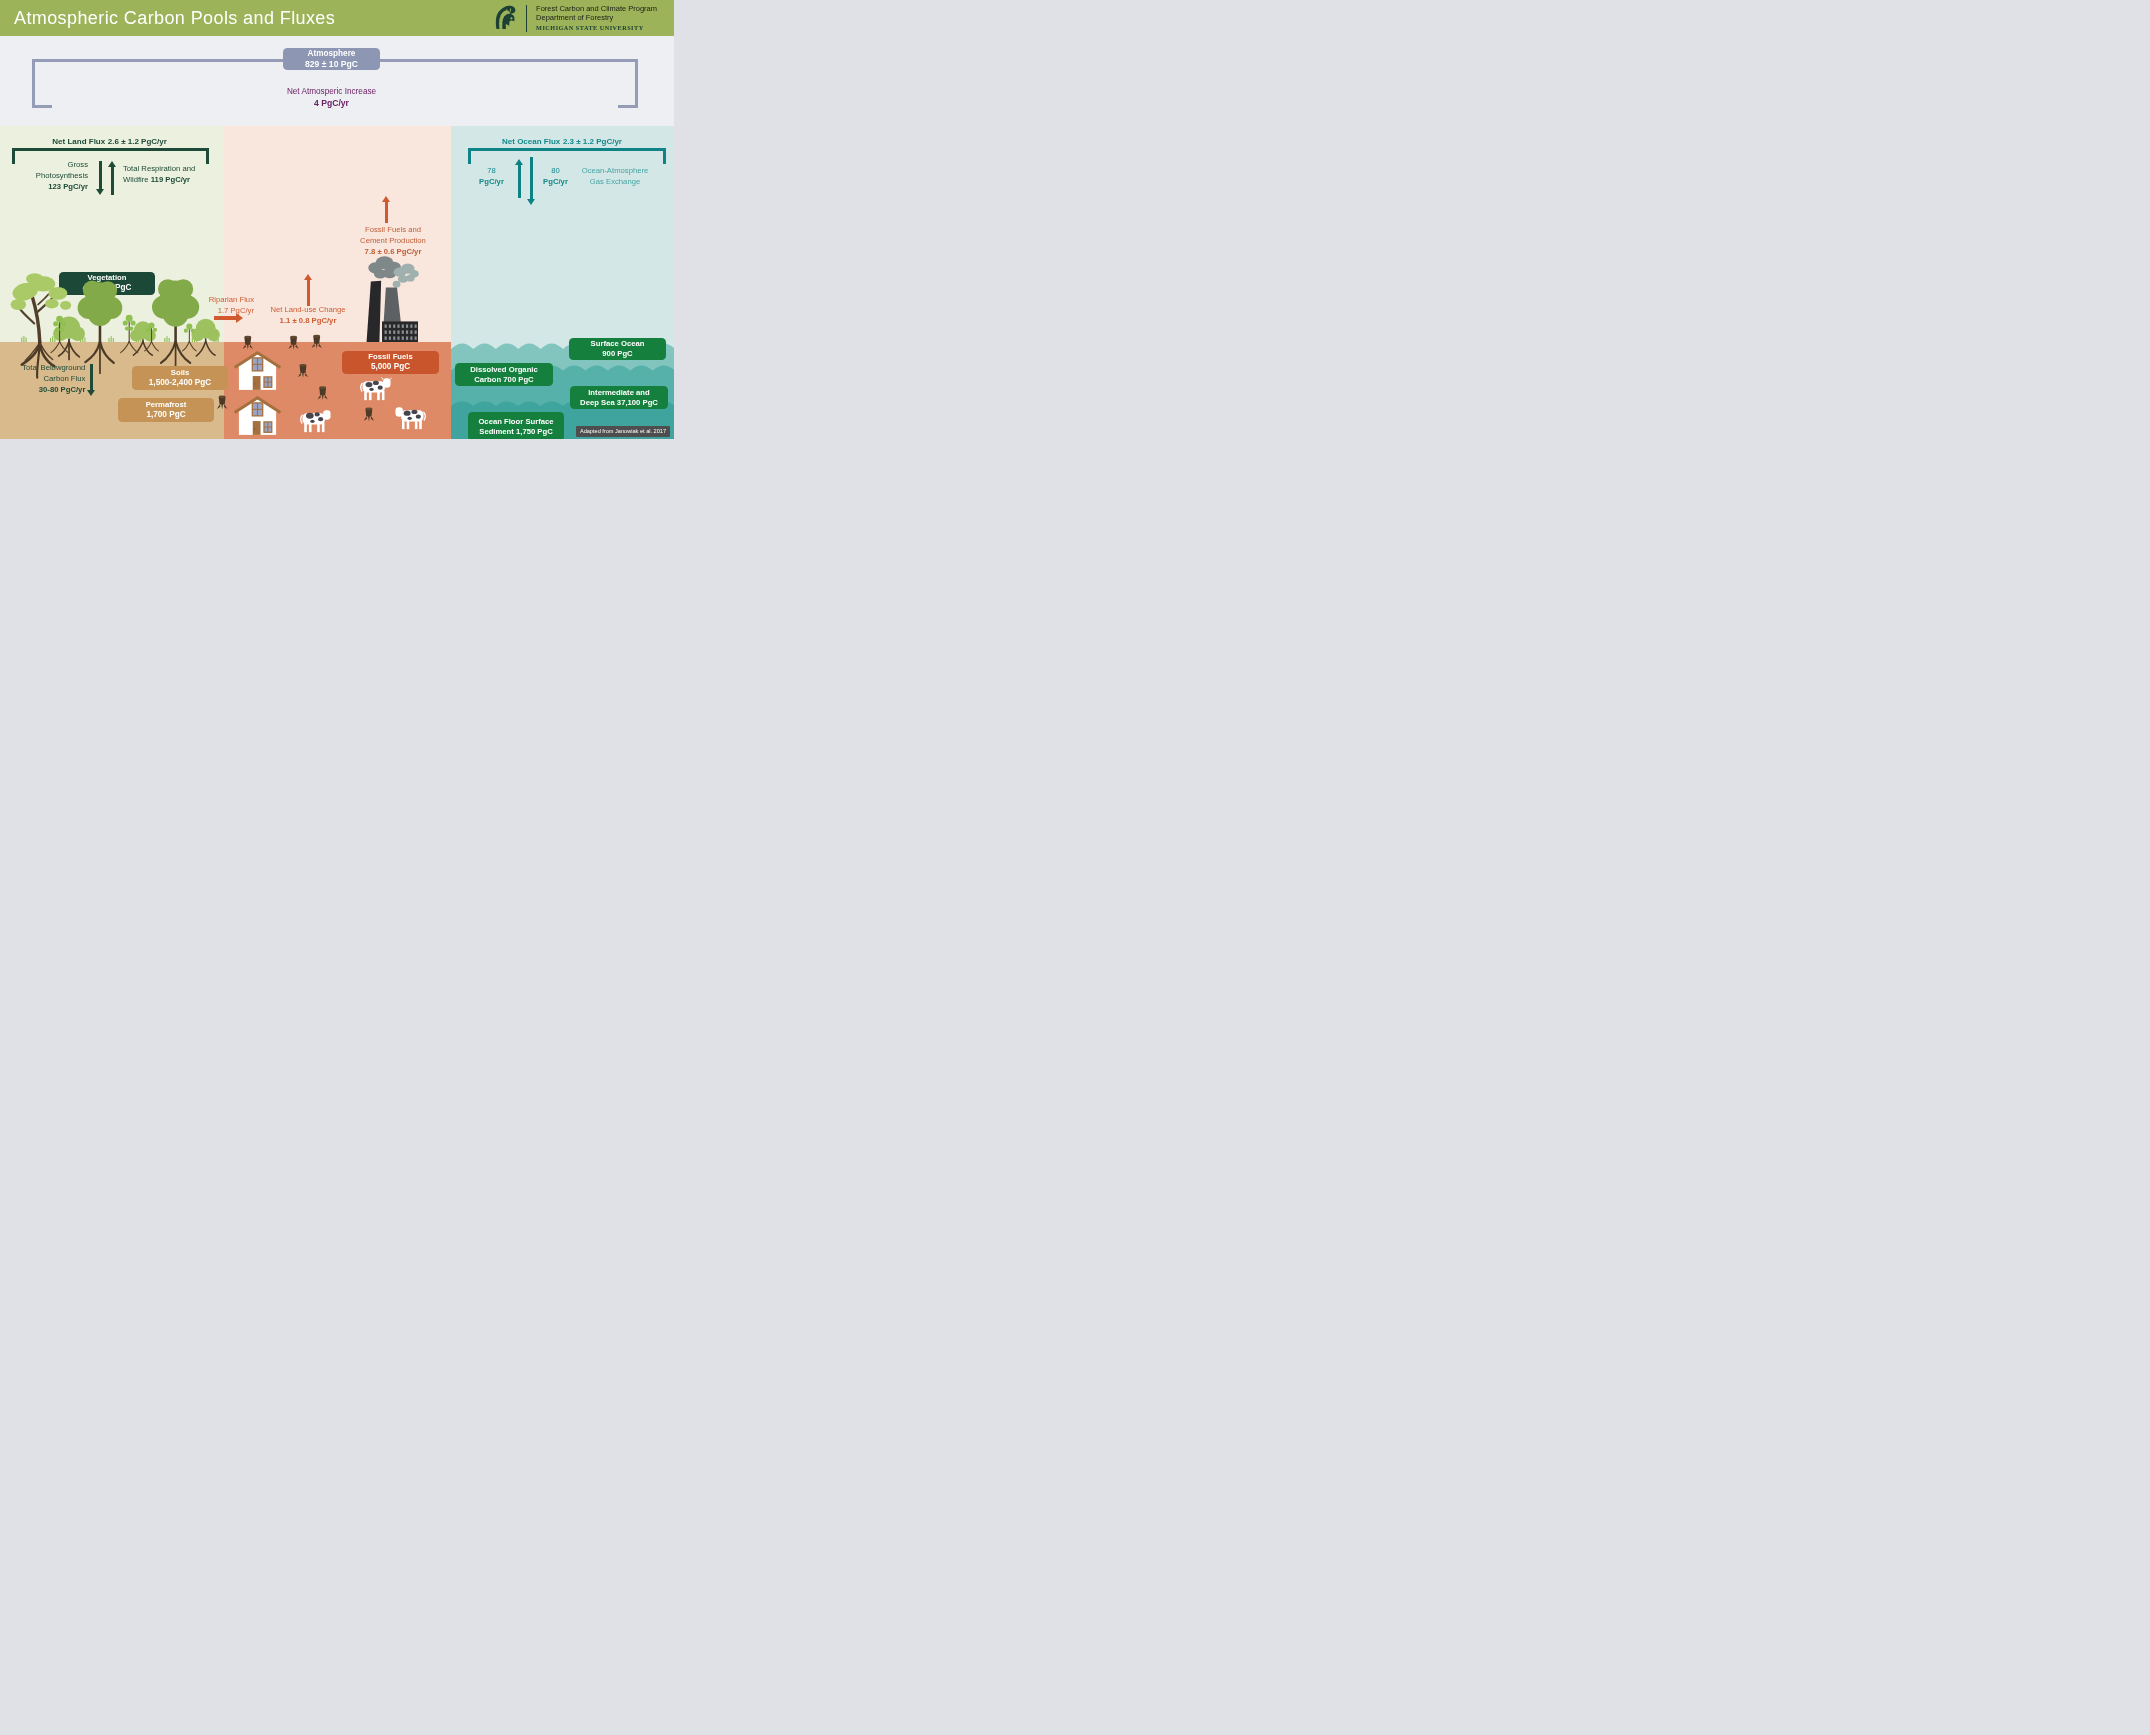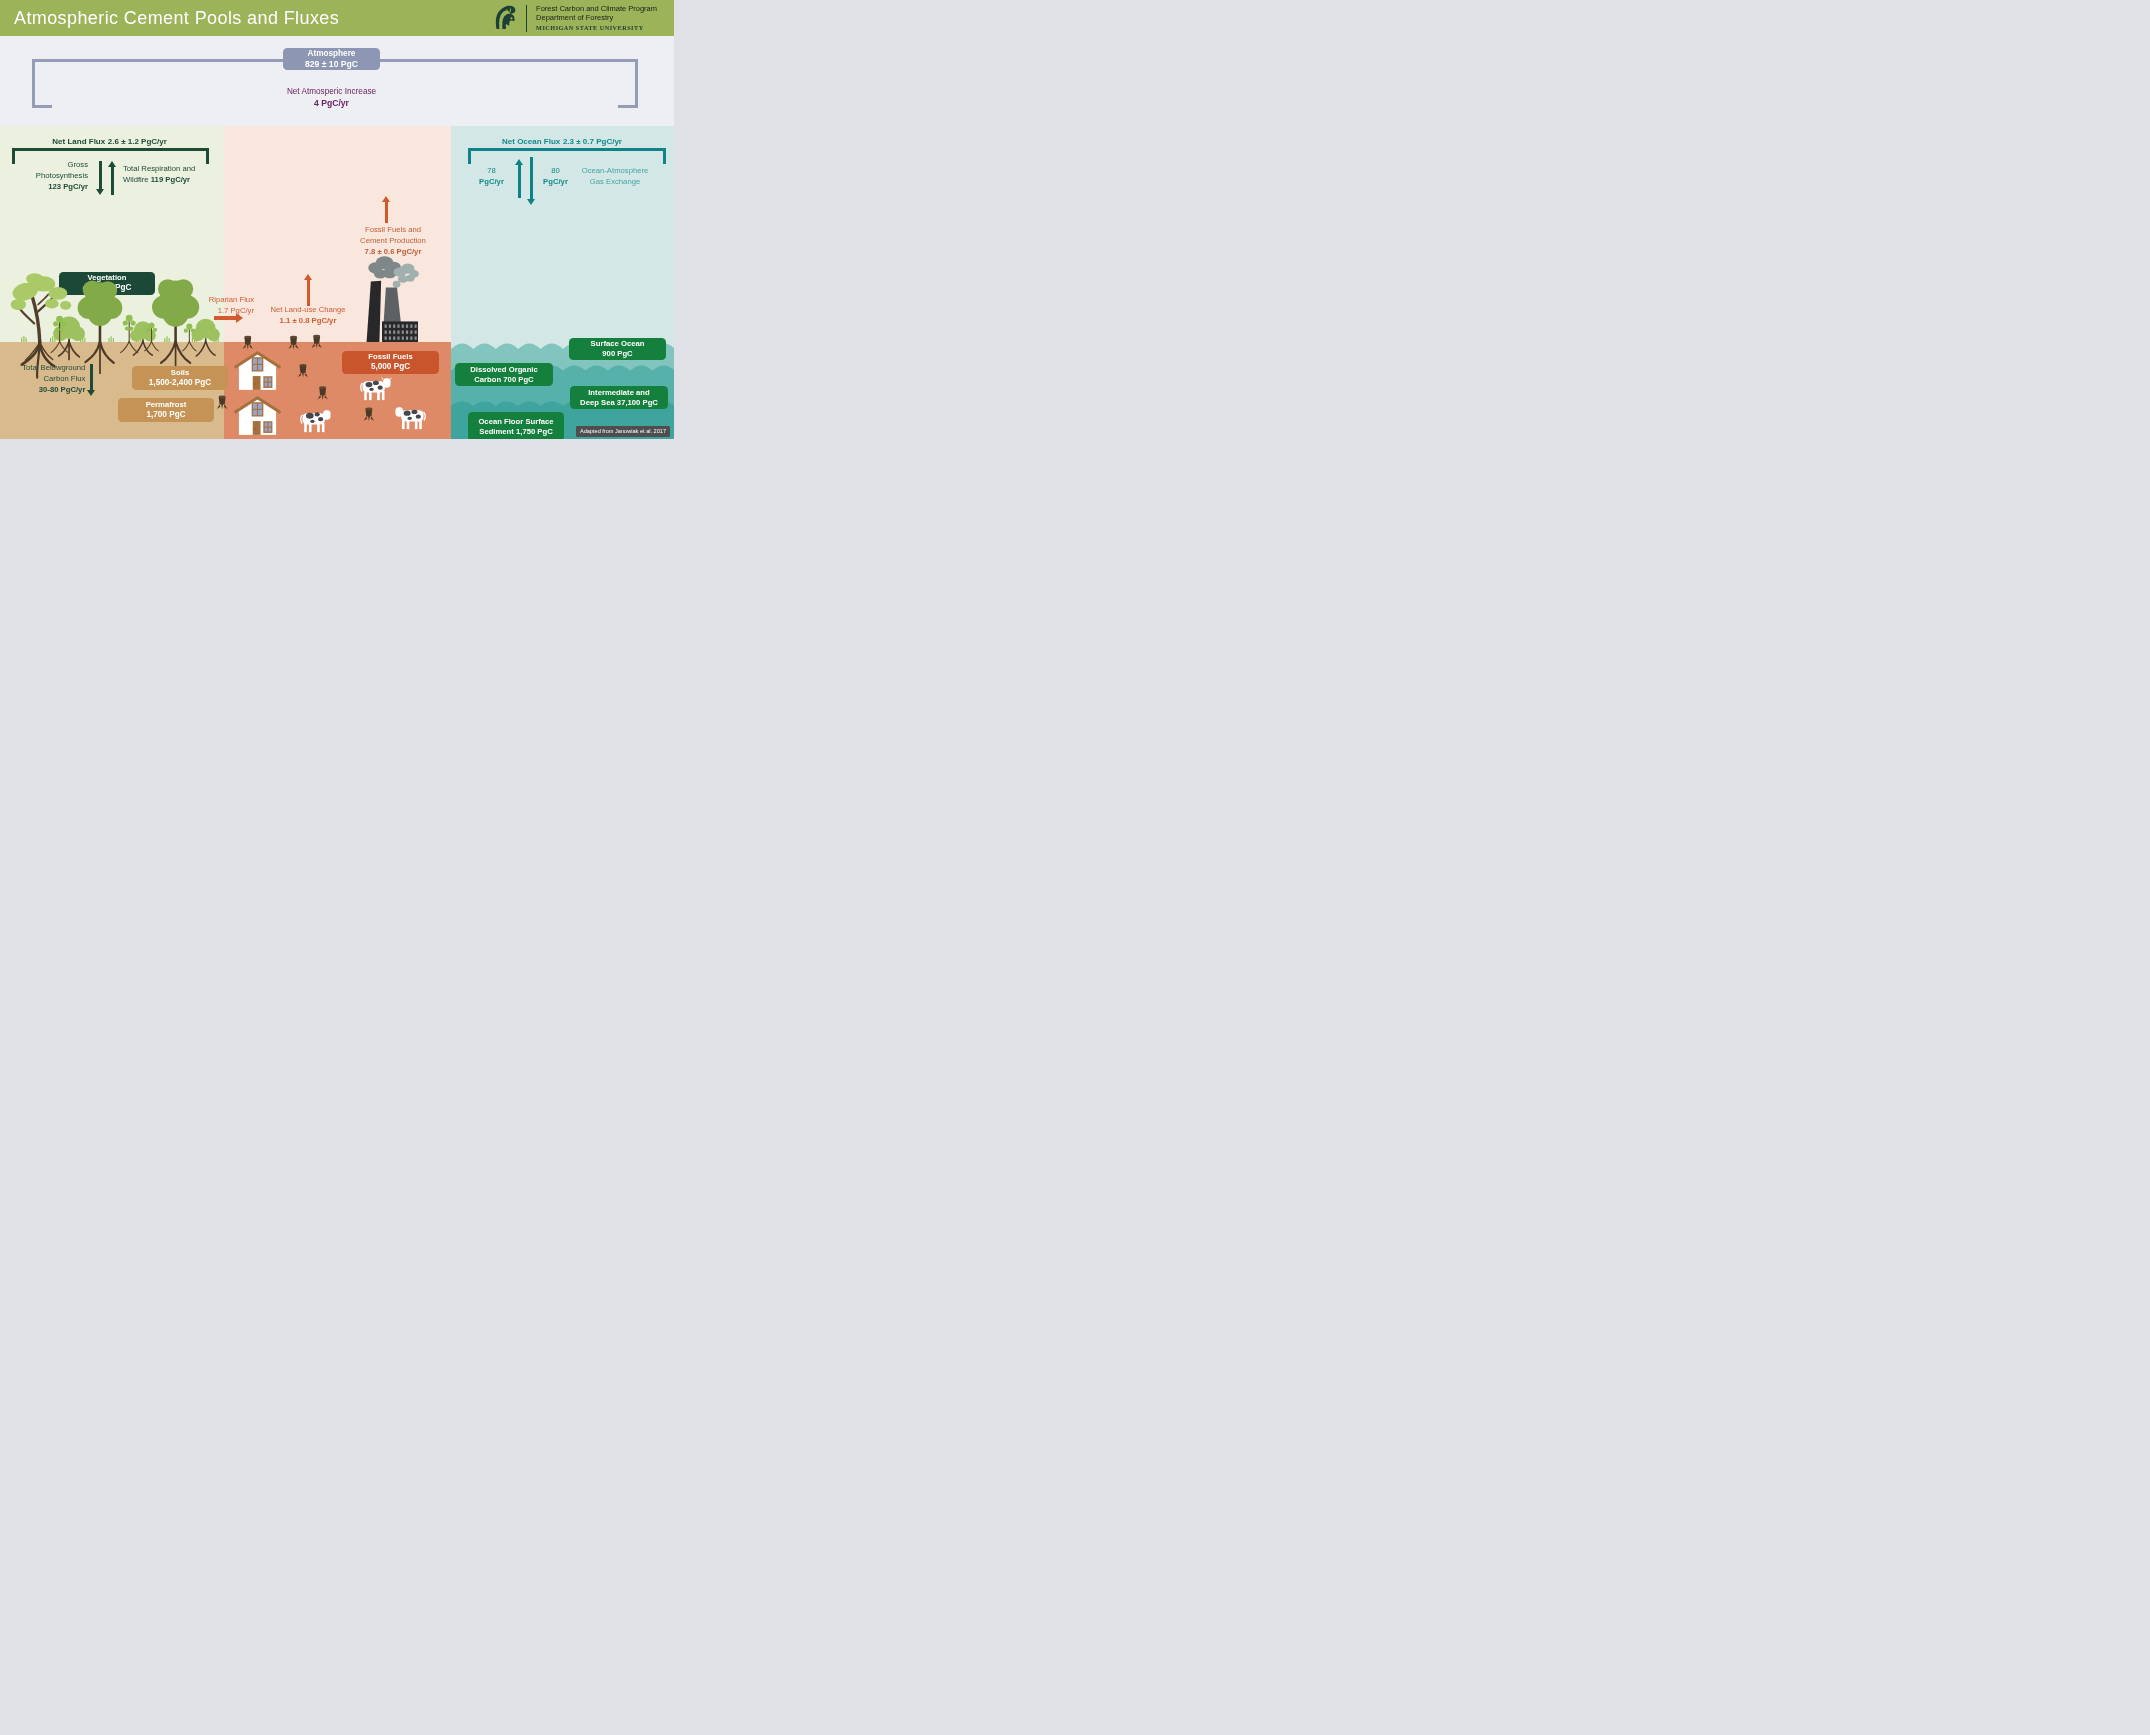--- a/index.html
+++ b/index.html
@@ -69,21 +69,21 @@
 
   .attrib{left:576px;top:426px;width:94px;height:10.8px;background:#4e4e4e;border-radius:1.3px;
           color:#fff;font-size:5.6px;display:flex;align-items:center;justify-content:center;}
 </style>
 </head>
 <body>
 
 <div class="canvas">
 
   <div class="abs header"></div>
-  <div class="abs title">Atmospheric Cement Pools and Fluxes</div>
+  <div class="abs title">Atmospheric Carbon Pools and Fluxes</div>
   <div class="abs logo">
     <span>
       <svg width="24" height="27" viewBox="0 0 56 62">
         <path d="M8,58 C4,34 8,16 26,7 C38,1 50,3 52,12 C53,17 50,20 46,21 L40,23
                  C40,16 33,13 27,16 C17,21 13,36 15,58 Z" fill="#1d4034"></path>
         <path d="M22,58 C20,36 24,26 34,23 C44,20 50,26 50,33 L50,40 L44,38
                  C40,37 38,40 38,44 L38,50 L30,46 L30,58 Z" fill="#1d4034"></path>
         <g stroke="#9db359" stroke-width="2.2">
           <line x1="14" y1="44" x2="22" y2="46"></line>
           <line x1="15" y1="35" x2="23" y2="39"></line>
@@ -517,21 +517,21 @@
         <ellipse cx="36" cy="31" rx="5" ry="4"></ellipse>
     </g>
   </svg>
 
   <div class="databox box-orange" style="left:342px;top:351px;width:97px;height:23px;">
     <span class="lab">Fossil Fuels</span>
     <span class="val">5,000 PgC</span>
   </div>
 
   <div class="abs flux-hdr tteal" style="left:459px;top:137px;width:206px;">
-    <span>Net Ocean Flux</span><b>2.3 ± 0.7 PgC/yr</b>
+    <span>Net Ocean Flux</span><b>2.3 ± 1.2 PgC/yr</b>
   </div>
   <div class="bar" style="left:468px;top:148px;width:198px;height:3px;background:#0f8385;"></div>
   <div class="bar" style="left:468px;top:148px;width:3px;height:16.3px;background:#0f8385;"></div>
   <div class="bar" style="left:663px;top:148px;width:3px;height:16.3px;background:#0f8385;"></div>
 
   <div class="abs blk tteal" style="left:473px;top:166px;width:37px;text-align:center;">
     <span>78</span><br>
     <b>PgC/yr</b>
   </div>
   <div class="varrow" style="left:515px;top:159px;height:39px;color:#0d8184;">

